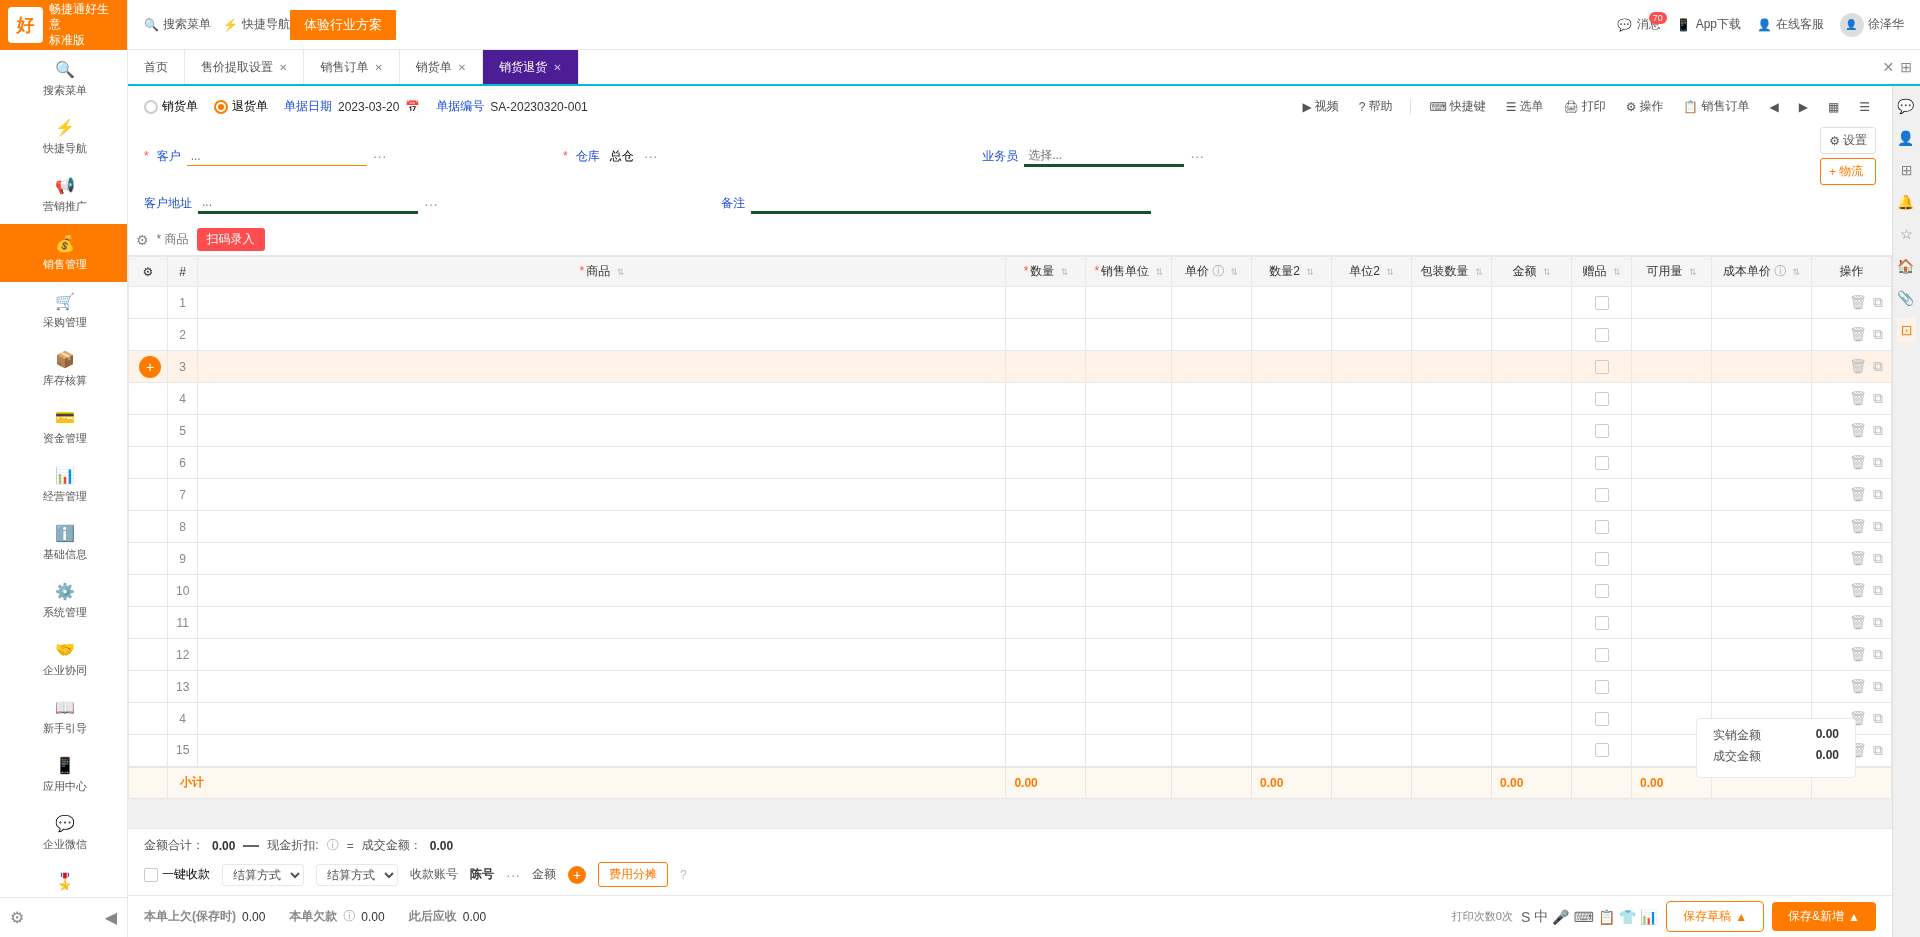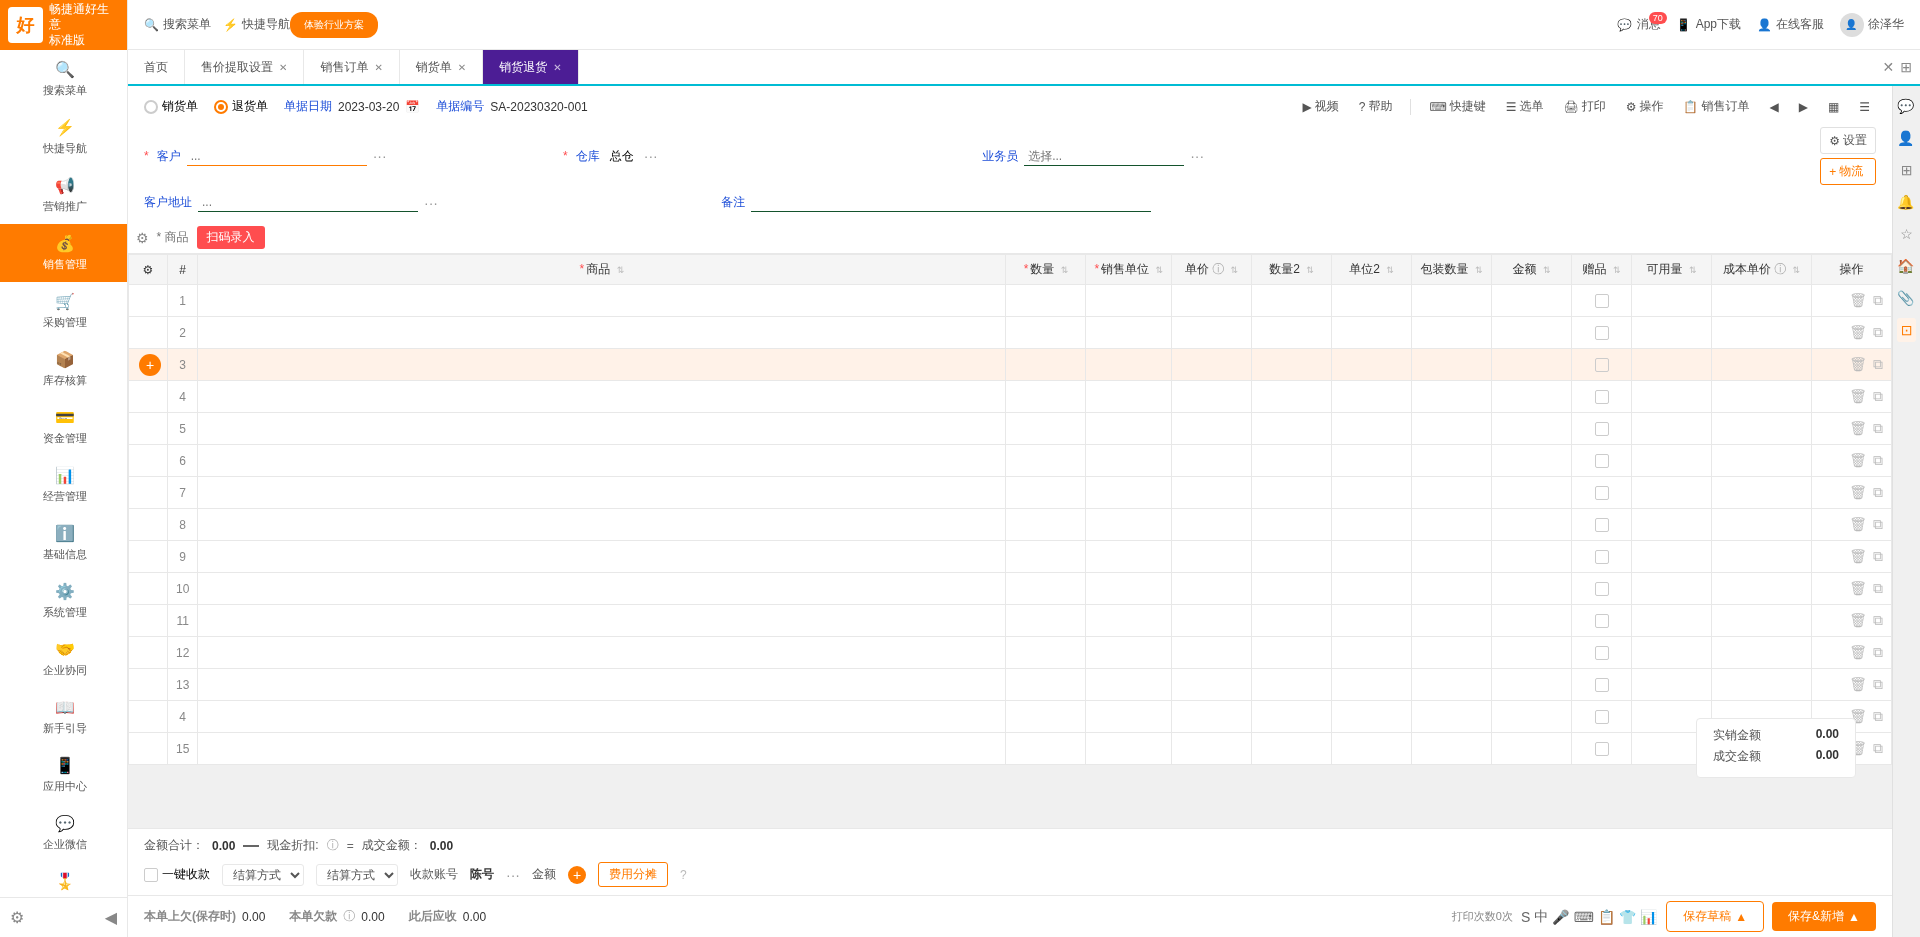--- a/index.html
+++ b/index.html
@@ -26,38 +26,38 @@
     .topbar-left { display: flex; align-items: center; gap: 12px; }
     .topbar-search { display: flex; align-items: center; gap: 4px; color: #555; cursor: pointer; font-size: 12px; }
     .topbar-quicknav { display: flex; align-items: center; gap: 4px; color: #555; cursor: pointer; font-size: 12px; }
     .topbar-right { display: flex; align-items: center; gap: 16px; }
     .topbar-msg { display: flex; align-items: center; gap: 4px; color: #555; cursor: pointer; font-size: 12px; position: relative; }
     .topbar-badge { background: #ff4d4f; color: #fff; border-radius: 8px; font-size: 9px; padding: 1px 4px; position: absolute; top: -4px; right: -6px; }
     .topbar-app { display: flex; align-items: center; gap: 4px; color: #555; cursor: pointer; font-size: 12px; }
     .topbar-service { display: flex; align-items: center; gap: 4px; color: #555; cursor: pointer; font-size: 12px; }
     .topbar-user { display: flex; align-items: center; gap: 4px; color: #555; cursor: pointer; font-size: 12px; }
     .topbar-avatar { width: 24px; height: 24px; border-radius: 50%; background: #ddd; display: flex; align-items: center; justify-content: center; font-size: 10px; }
-    .try-btn { background: #ff7b00; color: #fff; border: none; border-radius: 12px; padding: 6px 14px; cursor: pointer; font-size: 10px; }
+    .try-btn { background: #ff7b00; color: #fff; border: none; border-radius: 1px; padding: 6px 14px; cursor: pointer; font-size: 13px; }
 
     
     .tabbar { height: 36px; background: #fff; display: flex; align-items: stretch; border-bottom: 2px solid #00bcd4; }
     .tab { display: flex; align-items: center; padding: 0 16px; cursor: pointer; color: #555; font-size: 12px; gap: 6px; border-right: 1px solid #e8e8e8; white-space: nowrap; }
     .tab.active { background: #4c1d95; color: #fff; }
     .tab .close-x { font-size: 10px; opacity: 0.7; }
     .tab-actions { margin-left: auto; display: flex; align-items: center; padding: 0 8px; gap: 6px; }
     .tab-action-btn { font-size: 14px; cursor: pointer; color: #888; }
     .radio-group { display: flex; gap: 16px; align-items: center; }
     .radio-item { display: flex; align-items: center; gap: 4px; cursor: pointer; }
     .radio-dot { width: 14px; height: 14px; border-radius: 50%; border: 2px solid #ccc; display: flex; align-items: center; justify-content: center; }
     .radio-dot.selected { border-color: #ff7b00; }
     .radio-dot.selected::after { content: ''; width: 6px; height: 6px; border-radius: 50%; background: #ff7b00; }
     .form-field { display: flex; align-items: center; gap: 6px; }
     .form-label { color: #1d4ed8; white-space: nowrap; }
     .form-value { color: #333; }
-    .form-input { border: none; border-bottom: 1px solid #14532d; padding: 2px 4px; min-width: 120px; outline: none; color: #333; }
+    .form-input { border: none; border-bottom: 3px solid #14532d; padding: 2px 4px; min-width: 120px; outline: none; color: #333; }
     .form-input-underline { border-bottom: 1px solid #ff7b00; background: transparent; }
     .form-dots { color: #999; font-size: 14px; cursor: pointer; }
     .form-toolbar-right { margin-left: auto; display: flex; align-items: center; gap: 8px; }
     .toolbar-btn { display: flex; align-items: center; gap: 3px; cursor: pointer; color: #555; font-size: 12px; padding: 2px 6px; border-radius: 3px; }
     .divider-v { width: 1px; height: 16px; background: #e0e0e0; margin: 0 4px; }
 
     
     .table-area { flex: 1; overflow: hidden; display: flex; flex-direction: column; position: relative; }
     .table-toolbar-gear { font-size: 14px; color: #888; cursor: pointer; }
     .scan-btn { background: #ff4d4f; color: #fff; border: none; border-radius: 3px; padding: 3px 10px; font-size: 12px; cursor: pointer; }
@@ -826,20 +826,35 @@
                   <td></td>
                   <td></td>
                   <td>
                     <div class="action-cell">
                       <span class="action-icon">🗑</span>
                       <span class="action-icon">⧉</span>
                     </div>
                   </td>
                 </tr>
 
+              <tr class="subtotal-row">
+                <td></td>
+                <td colspan="2" style="text-align:left; padding-left:12px;">小计</td>
+                <td>0.00</td>
+                <td></td>
+                <td></td>
+                <td>0.00</td>
+                <td></td>
+                <td></td>
+                <td>0.00</td>
+                <td></td>
+                <td>0.00</td>
+                <td></td>
+                <td></td>
+              </tr>
             </tbody>
           </table>
         </div>
 
         <div class="summary-box">
           <div class="summary-row">
             <span class="summary-label">实销金额</span>
             <span class="summary-value">0.00</span>
           </div>
           <div class="summary-row">

